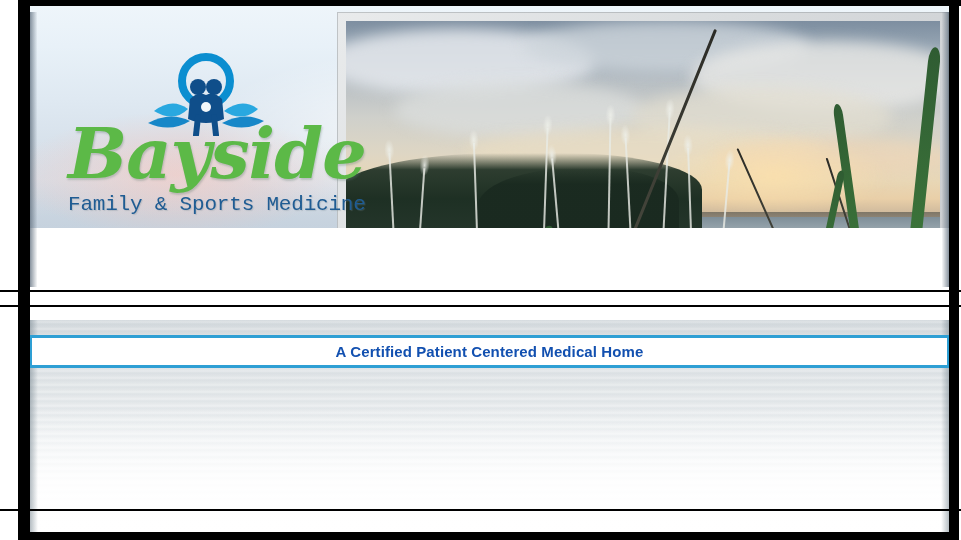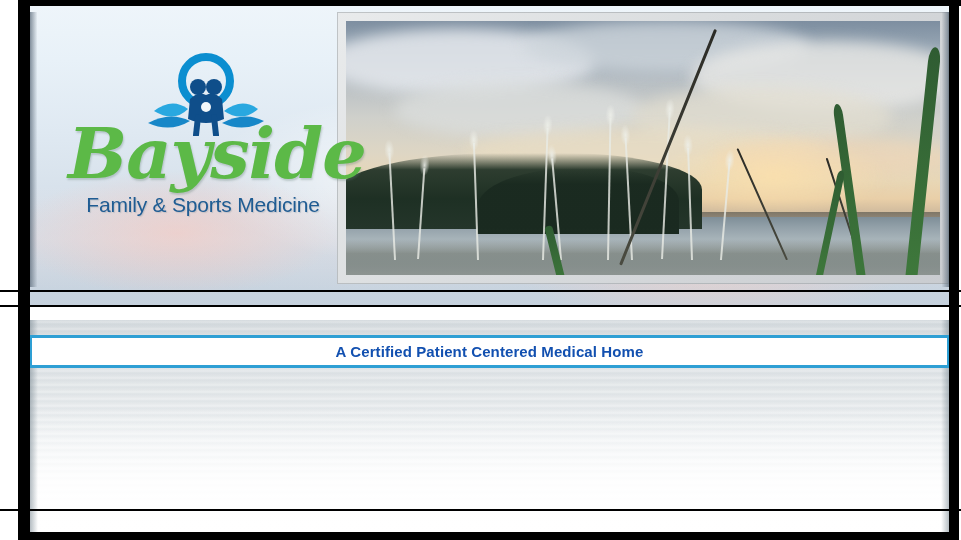--- a/index.html
+++ b/index.html
@@ -91,21 +91,21 @@
     width: 919px;
     height: 526px;
     overflow: hidden;
     background: #ffffff;
   }
 
   
   .header {
     position: relative;
     width: 919px;
-    height: 299px;
+    height: 222px;
     overflow: hidden;
     background:
       radial-gradient(ellipse 300px 110px at 74% 82%, rgba(255, 205, 190, 0.60), rgba(255,205,190,0) 70%),
       radial-gradient(ellipse 230px 90px at 16% 76%, rgba(255, 190, 175, 0.55), rgba(255,190,175,0) 70%),
       radial-gradient(ellipse 340px 120px at 45% 58%, rgba(255, 255, 255, 0.85), rgba(255,255,255,0) 72%),
       linear-gradient(to bottom,
         #eef5fa 0%,
         #e8f1f8 18%,
         #dfe9f2 42%,
         #d6e0ea 66%,
@@ -151,21 +151,21 @@
     line-height: 1;
     color: #5cb947;
     letter-spacing: -1px;
     text-shadow: 1px 2px 2px rgba(90,120,110,0.30);
   }
   .logo-sub {
     position: absolute;
     left: 0;
     top: 142px;
     width: 270px;
-    font-family: Liberation Sans, sans-serif;
+    font-family: Liberation Mono, monospace;
     font-size: 21px;
     color: #1f5c93;
     letter-spacing: -0.2px;
     white-space: nowrap;
     text-shadow: 1px 1px 1px rgba(120,140,150,0.30);
   }
 
   
   .hero-photo-wrap {
     position: absolute;

